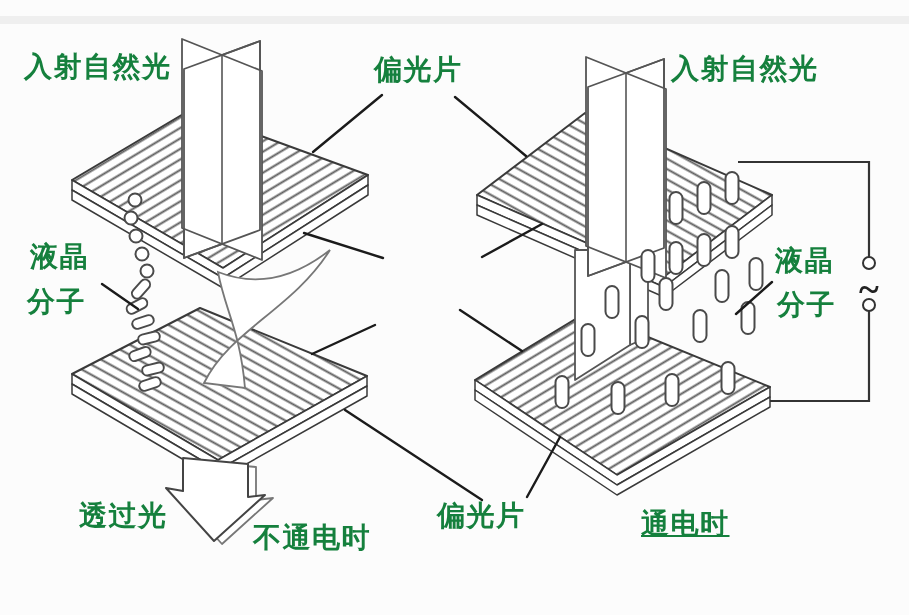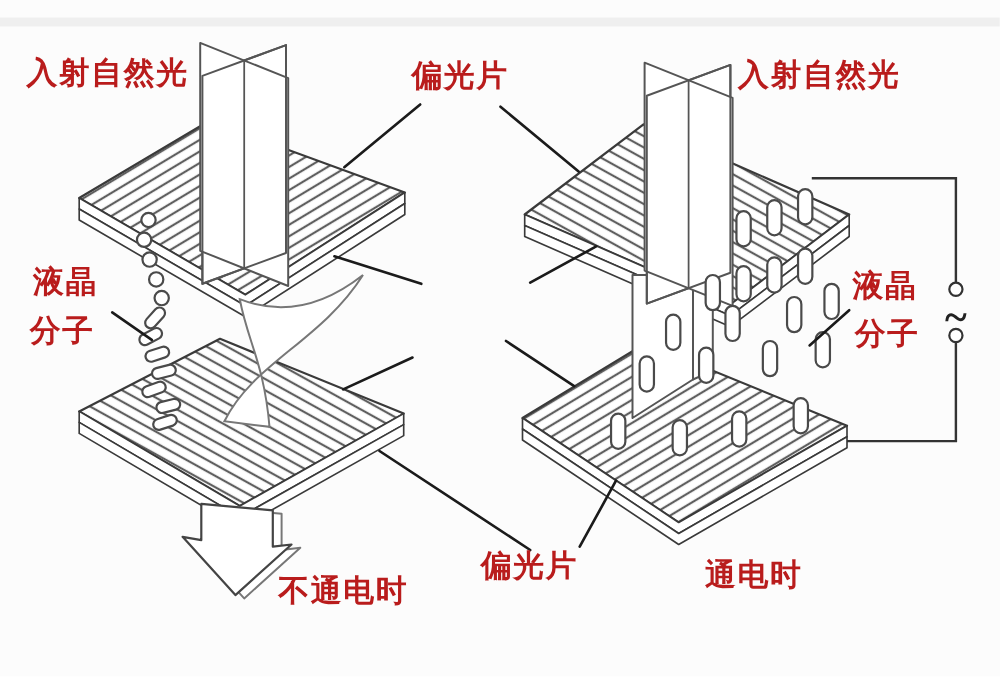--- a/index.html
+++ b/index.html
@@ -2,21 +2,21 @@
 <html><head>
 <meta charset="utf-8">
 <style>
   html,body{margin:0;padding:0;background:#fff;}
   .stage{
     position:relative;width:909px;height:615px;background:#fcfcfc;
     overflow:hidden;font-family:"Liberation Serif",serif;
   }
   .stage svg{position:absolute;left:0;top:0;}
   .lbl{
-    position:absolute;font-size:28px;font-weight:600;color:#b91c1c;
+    position:absolute;font-size:28px;font-weight:600;color:#15803d;
     letter-spacing:1.5px;white-space:nowrap;line-height:1.15;
     font-family:"Liberation Serif",serif;
   }
   .ac{
     font-size:38px;font-weight:700;letter-spacing:0;width:34px;text-align:center;
     line-height:1;color:#222;
   }
 </style>
 </head>
 <body>
@@ -157,22 +157,23 @@
 
   <div class="lbl" style="left:671px;top:53px;">入射自然光</div>
 
   <div class="lbl" style="left:30px;top:241px;">液晶</div>
   <div class="lbl" style="left:27px;top:286px;">分子</div>
 
 
   <div class="lbl" style="left:775px;top:245px;">液晶</div>
   <div class="lbl" style="left:777px;top:289px;">分子</div>
 
+  <div class="lbl" style="left:79px;top:500px;">透过光</div>
 
   <div class="lbl" style="left:253px;top:522px;">不通电时</div>
 
   <div class="lbl" style="left:437px;top:500px;">偏光片</div>
 
-  <div class="lbl" style="left:641px;top:508px;">通电时</div>
+  <div class="lbl" style="left:641px;top:508px;text-decoration:underline;">通电时</div>
 
   <div class="lbl ac" style="left:852px;top:270px;">~</div>
 
 </div>
 
 </body></html>

